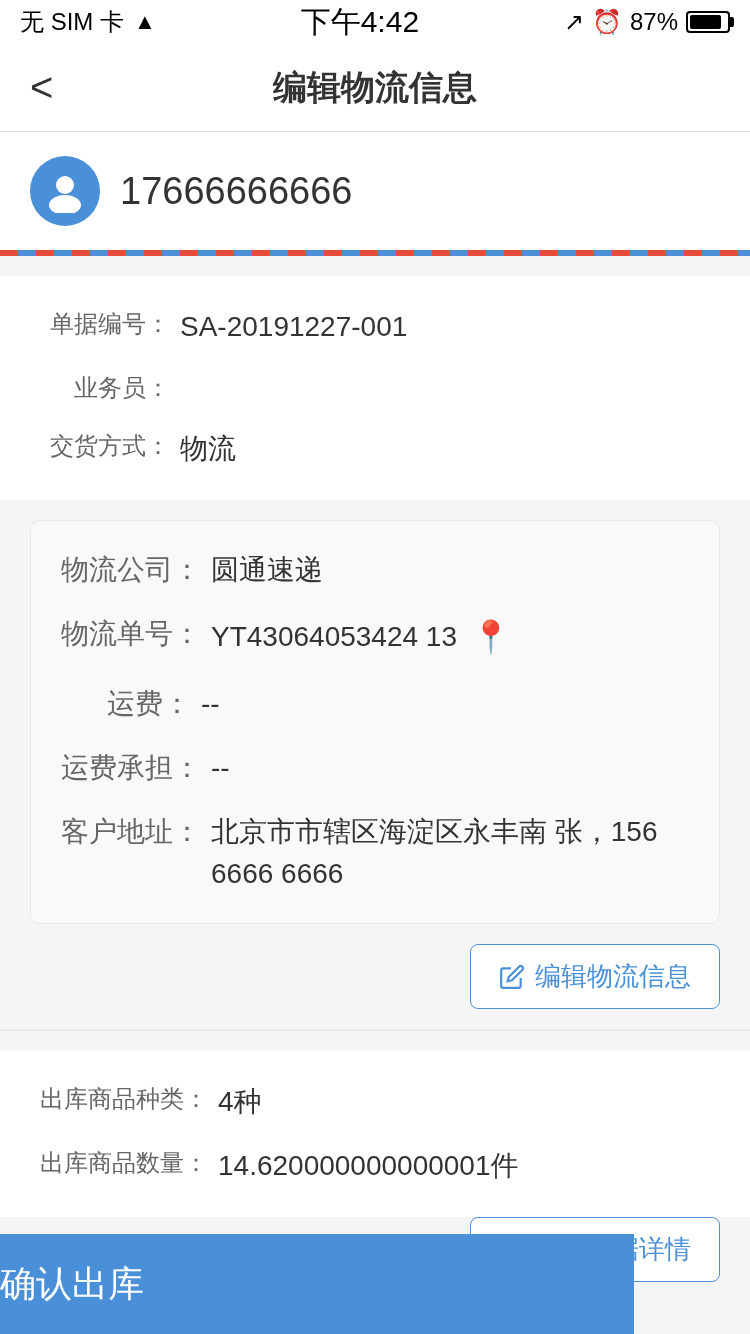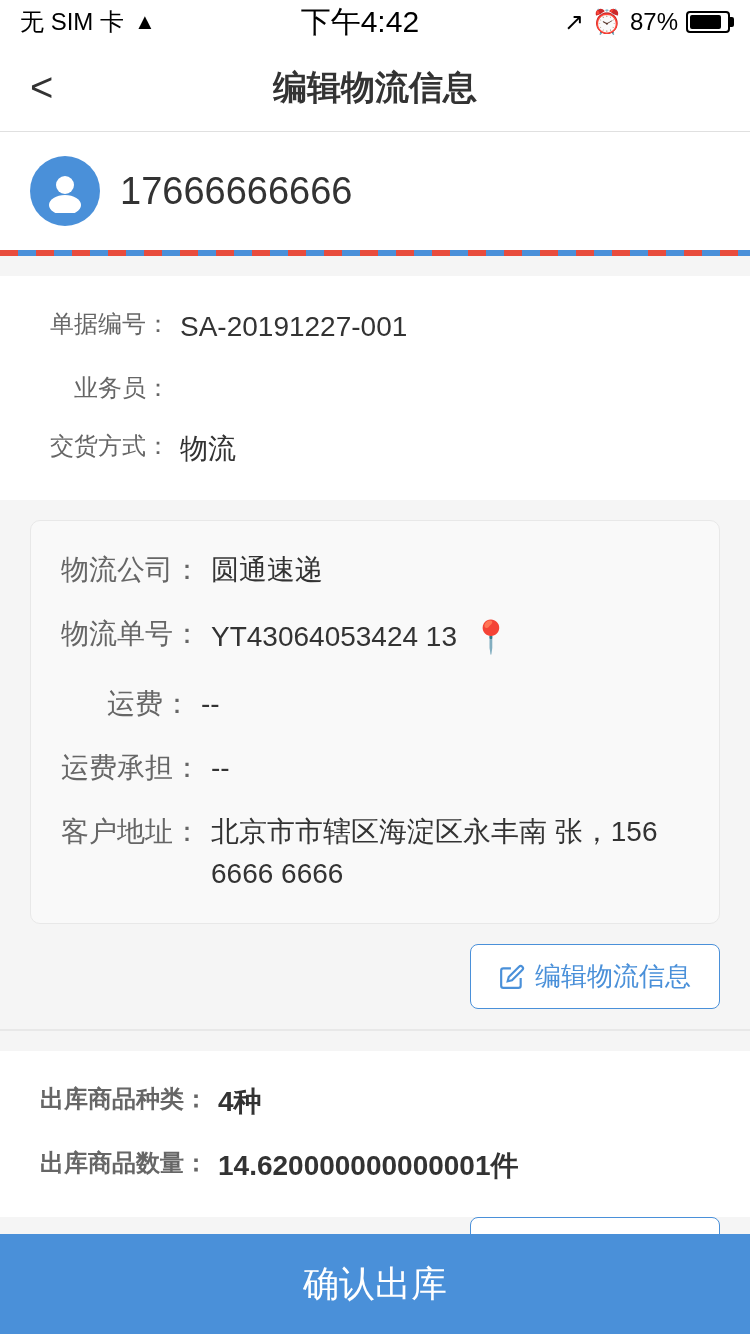--- a/index.html
+++ b/index.html
@@ -201,21 +201,20 @@
       display: flex;
       align-items: center;
       gap: 10px;
       cursor: pointer;
     }
 
     
     .goods-section {
       background: #fff;
       padding: 30px 40px;
-      font-weight: bold;
     }
 
     
     .view-btn-row {
       display: flex;
       justify-content: flex-end;
       padding: 0 30px 30px;
     }
     .view-btn {
       border: 1px solid #4a90d9;
@@ -231,28 +230,28 @@
     }
 
     
     .bottom-spacer { flex: 1; background: #f5f5f5; min-height: 160px; }
 
     
     .confirm-btn {
       position: fixed;
       bottom: 0;
       left: 0;
-      width: 750px;
+      width: 634px;
       height: 100px;
       background: #4a90d9;
       color: #fff;
       font-size: 36px;
       display: flex;
       align-items: center;
-      justify-content: center;
+      justify-content: flex-start;
       cursor: pointer;
       z-index: 100;
     }
 
     .page-content {
       padding-bottom: 100px;
     }
   </style>
 </head>
 <body>

